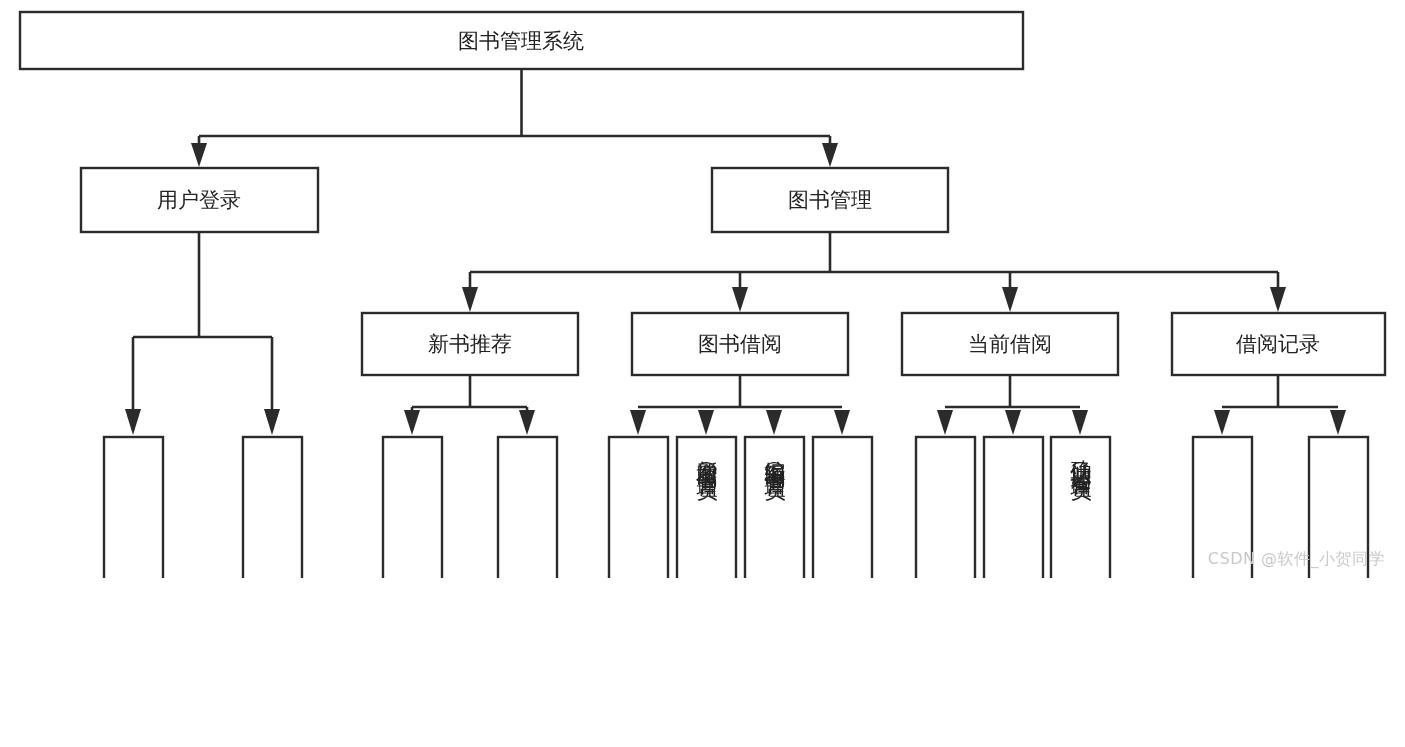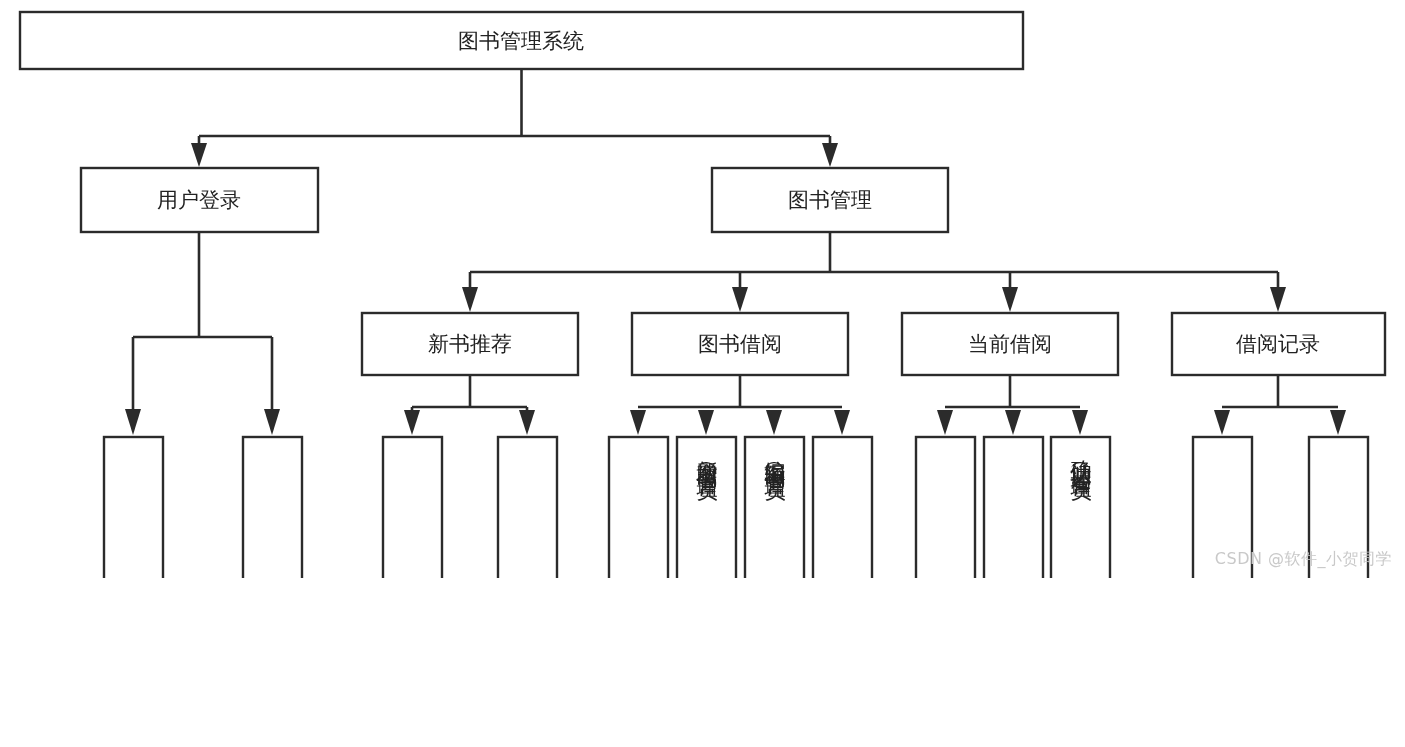--- a/index.html
+++ b/index.html
@@ -41,21 +41,21 @@
   }
   .node-label {
     fill: #222222;
     font-family: "DejaVu Sans", "Liberation Sans", sans-serif;
     font-size: 21px;
     text-anchor: middle;
     dominant-baseline: middle;
   }
   .watermark-text {
     position: absolute;
-    right: 13px;
+    right: 20px;
     bottom: 8px;
     font-family: "DejaVu Sans", "Liberation Sans", sans-serif;
     font-size: 16px;
     color: #c9c9c9;
     letter-spacing: 0.5px;
     white-space: nowrap;
     user-select: none;
   }
 </style>
 </head>

